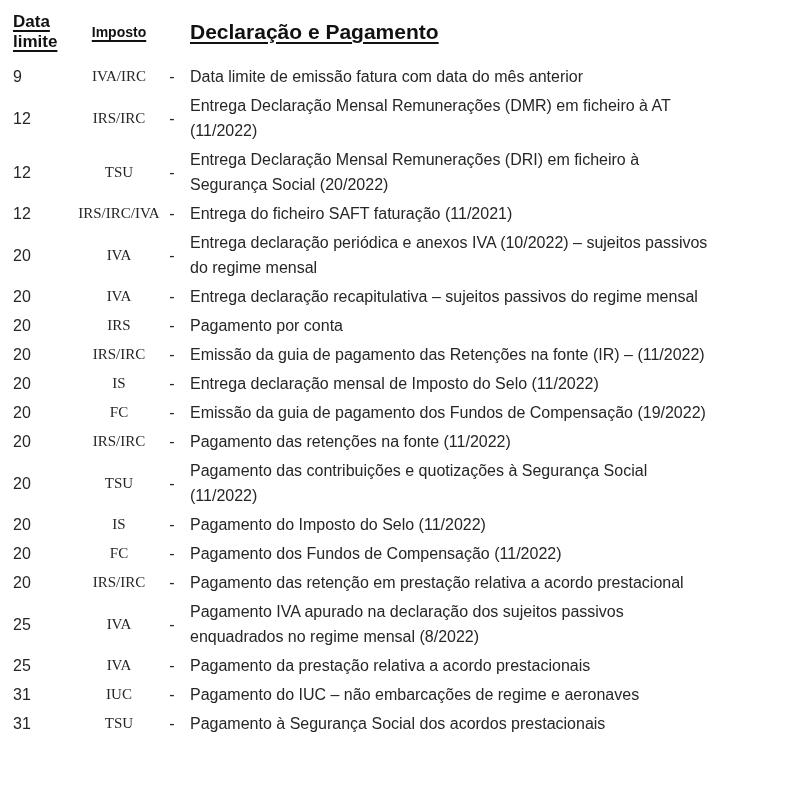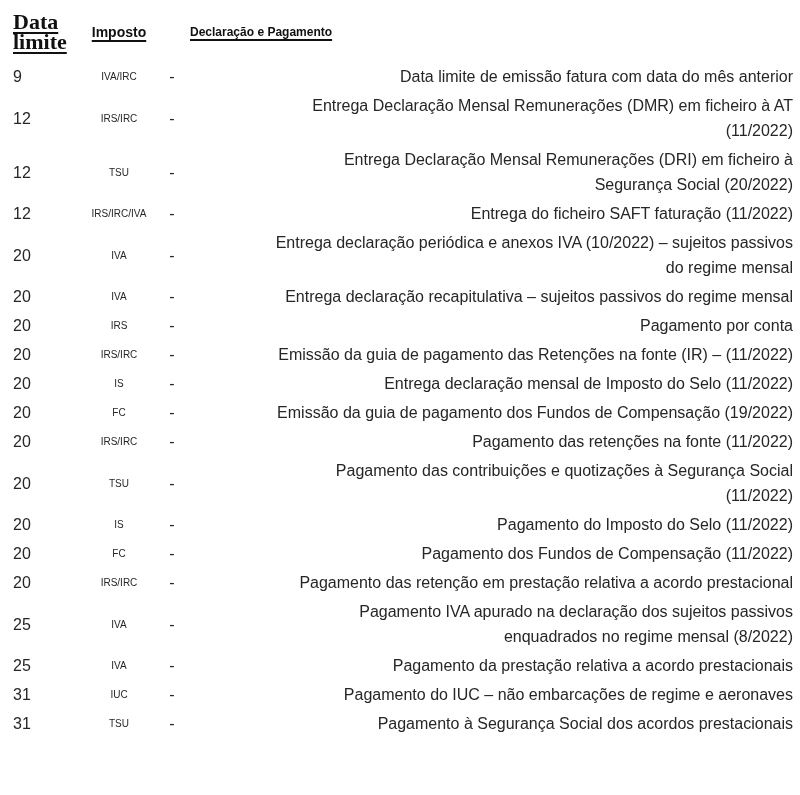--- a/index.html
+++ b/index.html
@@ -33,35 +33,35 @@
     padding: 2px 0 10px 0;
     line-height: 20px;
   }
 
   th .u {
     text-decoration: underline;
     text-decoration-thickness: 2px;
     text-underline-offset: 3px;
   }
 
-  th.h-date { font-size: 22px; font-family: Liberation Serif, serif; }
+  th.h-date { font-size: 17px; }
   th.h-tax  { font-size: 14px; text-align: center; }
-  th.h-desc { font-size: 12px; padding-left: 9px; }
+  th.h-desc { font-size: 21px; padding-left: 9px; }
 
   td {
     padding: 2px 0;
     line-height: 25px;
     vertical-align: middle;
     font-size: 16px;
   }
 
   td.c-date { text-align: left; }
-  td.c-tax  { text-align: center; font-size: 10px; }
+  td.c-tax  { text-align: center; font-size: 15px; font-family: Liberation Serif, serif; }
   td.c-sep  { text-align: center; }
-  td.c-desc { text-align: right; padding-left: 9px; white-space: pre-line; }
+  td.c-desc { text-align: left; padding-left: 9px; white-space: pre-line; }
 </style>
 </head>
 <body>
 
 <table class="tax-calendar">
   <colgroup>
     <col class="col-date">
     <col class="col-tax">
     <col class="col-sep">
     <col class="col-desc">
@@ -101,21 +101,21 @@
     <td class="c-tax">TSU</td>
     <td class="c-sep">-</td>
     <td class="c-desc">Entrega Declaração Mensal Remunerações (DRI) em ficheiro à
 Segurança Social (20/2022)</td>
   </tr>
 
   <tr>
     <td class="c-date">12</td>
     <td class="c-tax">IRS/IRC/IVA</td>
     <td class="c-sep">-</td>
-    <td class="c-desc">Entrega do ficheiro SAFT faturação (11/2022)</td>
+    <td class="c-desc">Entrega do ficheiro SAFT faturação (11/2021)</td>
   </tr>
 
 
 
   <tr>
     <td class="c-date">20</td>
     <td class="c-tax">IVA</td>
     <td class="c-sep">-</td>
     <td class="c-desc">Entrega declaração periódica e anexos IVA (10/2022) – sujeitos passivos
 do regime mensal</td>

